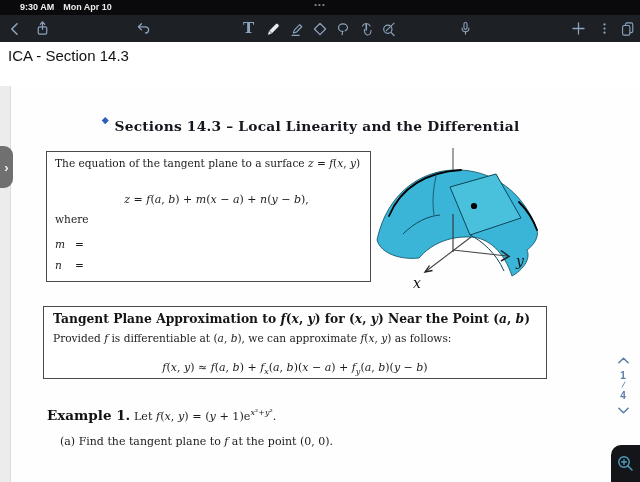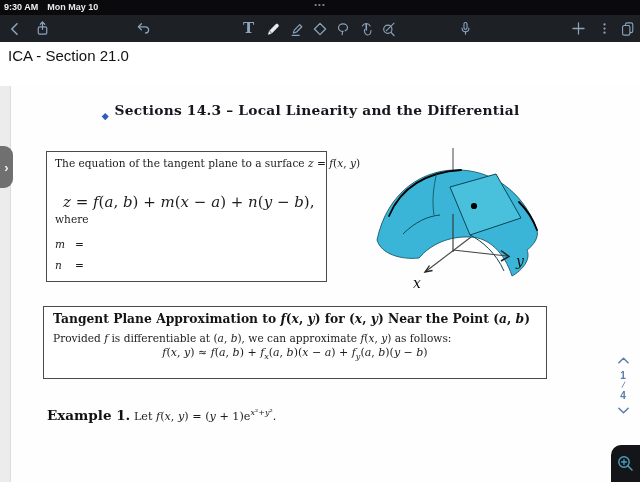--- a/index.html
+++ b/index.html
@@ -1,20 +1,20 @@
 <!DOCTYPE html>
 <html><head>
 <meta charset="utf-8">
 <style>
   html,body{margin:0;padding:0;background:#000;}
   .screen{position:relative;width:640px;height:482px;background:#000;overflow:hidden;
           font-family:"Liberation Sans",sans-serif;-webkit-font-smoothing:antialiased;}
   
   .status-bar{position:absolute;left:0;top:0;width:640px;height:15px;background:#0a0a0c;color:#fff;}
-  .sb-left{position:absolute;left:4px;top:2px;display:flex;gap:9px;font-size:9px;font-weight:bold;color:#f2f2f2;}
+  .sb-left{position:absolute;left:20px;top:2px;display:flex;gap:9px;font-size:9px;font-weight:bold;color:#f2f2f2;}
   .sb-date{font-weight:600;color:#e8e8e8;}
   .sb-dots{position:absolute;left:50%;top:0px;transform:translateX(-50%);color:#86868a;font-size:8px;letter-spacing:1px;}
   .sb-right{position:absolute;right:4px;top:2px;display:flex;align-items:center;gap:4px;}
   .rec-pill{width:33px;height:11px;border-radius:6px;background:#f23349;display:flex;align-items:center;justify-content:center;}
   .sb-pct{font-size:11px;color:#fff;font-weight:700;margin-top:38px;}
   .batt{position:relative;width:19px;height:9px;border:1px solid #8e8e93;border-radius:2.5px;}
   .batt-fill{position:absolute;left:1px;top:1px;bottom:1px;width:12px;background:#fff;border-radius:1px;}
   .batt-nub{position:absolute;right:-3px;top:2.5px;width:2px;height:4px;background:#8e8e93;border-radius:0 1px 1px 0;}
   
   .toolbar{position:absolute;left:0;top:15px;width:640px;height:27px;background:#1d2025;border-bottom:1px solid #000;}
@@ -24,31 +24,31 @@
   
   .titlebar{position:absolute;left:0;top:42px;width:640px;height:44px;background:#ffffff;border-bottom:1px solid #c9c9cc;}
   .note-title{position:absolute;left:8px;top:5px;font-size:15px;color:#111;}
   .note-date{position:absolute;left:8px;top:24px;font-size:11px;color:#68686d;}
   
   .doc{position:absolute;left:0;top:86px;width:640px;height:396px;background:#fefefe;}
   .doc-strip{position:absolute;left:0;top:0;width:10px;height:396px;background:#ececec;border-right:1px solid #dcdcdc;}
   .sidebar-tab{position:absolute;left:0;top:60px;width:13px;height:42px;background:#707070;border-radius:0 9px 9px 0;
                display:flex;align-items:center;justify-content:center;color:#f4f4f4;font-size:13px;font-weight:bold;}
   .serif{font-family:"DejaVu Serif",serif;color:#1c1c1c;}
-  .heading{position:absolute;left:103px;top:16px;display:flex;align-items:flex-end;gap:7px;}
+  .heading{position:absolute;left:103px;top:32px;display:flex;align-items:flex-start;gap:7px;}
   .heading-bullet{width:4.5px;height:4.5px;background:#2d5bbf;transform:rotate(45deg);flex:0 0 auto;}
   .heading-text{font-family:"DejaVu Serif",serif;font-size:13.8px;font-weight:bold;color:#16161f;letter-spacing:.2px;}
   .mathbox{position:absolute;border:1px solid #4a4a4a;background:#fff;}
-  .box1{left:46px;top:65px;width:279px;height:129px;}
+  .box1{left:46px;top:65px;width:279px;height:129px;padding-left:44px;}
   .b1-line{position:absolute;left:8px;font-size:10.6px;white-space:nowrap;}
-  .b1-eq{position:absolute;left:16px;top:41px;width:100%;text-align:left;font-size:15px;}
+  .b1-eq{position:absolute;left:8px;top:41px;width:100%;text-align:center;font-size:11px;}
   .box2{left:43px;top:220px;width:502px;height:71px;}
   .b2-title{position:absolute;left:9px;top:4px;font-size:12.3px;font-weight:bold;color:#141414;white-space:nowrap;}
   .b2-body{position:absolute;left:9px;top:25px;font-size:10.6px;white-space:nowrap;}
-  .b2-eq{position:absolute;left:0;top:39px;width:100%;text-align:center;font-size:11px;}
+  .b2-eq{position:absolute;left:0;top:54px;width:100%;text-align:center;font-size:11px;}
   .note-line{position:absolute;left:47px;top:296px;font-size:11px;white-space:nowrap;}
   .note-label{font-size:13px;font-weight:bold;color:#111;}
   .example-line{position:absolute;left:47px;top:321px;font-size:11.2px;white-space:nowrap;}
   .example-label{font-size:13.5px;font-weight:bold;color:#111;text-align:right;}
   .part-a{position:absolute;left:60px;top:349px;font-size:11px;white-space:nowrap;}
   sub{font-size:8px;} sup{font-size:8px;margin-top:9px;}
   
   .figure{position:absolute;left:373px;top:56px;width:175px;height:152px;}
   
   .pagenav{position:absolute;left:613px;top:270px;width:20px;display:flex;flex-direction:column;align-items:center;color:#5a7ca9;}
@@ -59,21 +59,21 @@
             display:flex;align-items:center;justify-content:center;}
 </style>
 </head>
 <body>
 
 <div class="screen">
 
   <div class="status-bar">
     <div class="sb-left">
       <span>9:30 AM</span>
-      <span class="sb-date">Mon May 10</span>
+      <span class="sb-date">Mon Apr 10</span>
     </div>
     <div class="sb-dots">•••</div>
     <div class="sb-right">
       <div class="rec-pill">
         <svg width="9" height="9" viewBox="0 0 10 10">
           <circle cx="5" cy="5" r="3.4" fill="none" stroke="#fff" stroke-width="1.1"></circle>
           <circle cx="5" cy="5" r="1.3" fill="#fff"></circle>
         </svg>
       </div>
       <svg width="13" height="10" viewBox="0 0 15 11">
@@ -169,21 +169,21 @@
     </div>
     <div class="tb" style="left:617px">
       <svg width="17" height="17" viewBox="0 0 20 20">
         <rect x="7.6" y="3.4" width="8.6" height="11.4" rx="2" stroke="#8ba3bd" stroke-width="1.3" fill="none"></rect>
         <rect x="4.2" y="6.4" width="8.6" height="11.4" rx="2" stroke="#8ba3bd" stroke-width="1.3" fill="#1d2025"></rect>
       </svg>
     </div>
   </div>
 
   <div class="titlebar">
-    <div class="note-title">ICA - Section 21.0</div>
+    <div class="note-title">ICA - Section 14.3</div>
   </div>
 
   <div class="doc">
     <div class="doc-strip"></div>
     <div class="sidebar-tab">
       <span>›</span>
     </div>
 
     <div class="heading">
       <span class="heading-bullet"></span>
@@ -233,20 +233,21 @@
     <div class="mathbox box2 serif">
       <div class="b2-title">Tangent Plane Approximation to <i>f</i>(<i>x</i>, <i>y</i>) for (<i>x</i>, <i>y</i>) Near the Point (<i>a</i>, <i>b</i>)</div>
       <div class="b2-body">Provided <i>f</i> is differentiable at (<i>a</i>, <i>b</i>), we can approximate <i>f</i>(<i>x</i>, <i>y</i>) as follows:</div>
       <div class="b2-eq"><i>f</i>(<i>x</i>, <i>y</i>) ≈ <i>f</i>(<i>a</i>, <i>b</i>) + <i>f</i><sub><i>x</i></sub>(<i>a</i>, <i>b</i>)(<i>x</i> − <i>a</i>) + <i>f</i><sub><i>y</i></sub>(<i>a</i>, <i>b</i>)(<i>y</i> − <i>b</i>)</div>
     </div>
 
 
     <div class="example-line serif">
       <span class="example-label">Example 1.</span><span> Let <i>f</i>(<i>x</i>, <i>y</i>) = (<i>y</i> + 1)e<sup><i>x</i>²+<i>y</i>²</sup>.</span>
     </div>
+    <div class="part-a serif">(a) Find the tangent plane to <i>f</i> at the point (0, 0).</div>
 
     <div class="pagenav">
       <svg width="13" height="9" viewBox="0 0 14 9" style="margin-bottom:5px">
         <path d="M2 7 L7 2 L12 7" stroke="#5a7ca9" stroke-width="1.6" fill="none" stroke-linecap="round" stroke-linejoin="round"></path>
       </svg>
       <span class="pn-num">1</span>
       <span class="pn-slash">/</span>
       <span class="pn-num">4</span>
       <svg width="13" height="9" viewBox="0 0 14 9" style="margin-top:5px">
         <path d="M2 2 L7 7 L12 2" stroke="#5a7ca9" stroke-width="1.6" fill="none" stroke-linecap="round" stroke-linejoin="round"></path>

